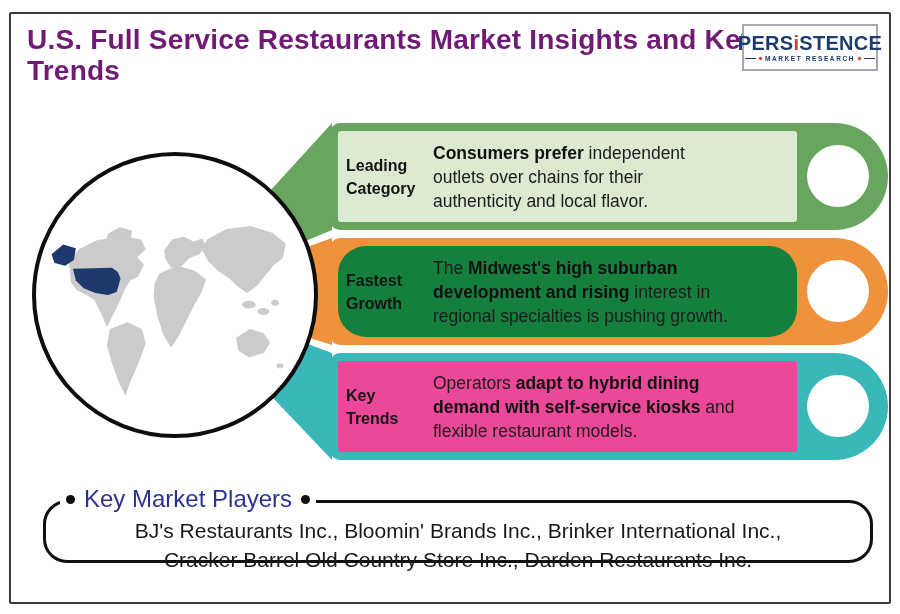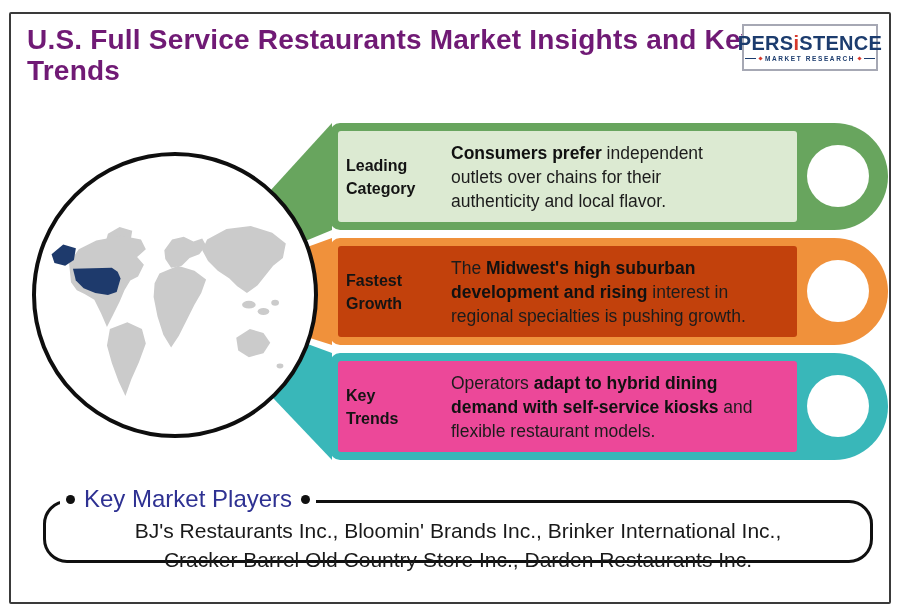--- a/index.html
+++ b/index.html
@@ -48,21 +48,21 @@
   .banner .hole {
     position:absolute; left:477px; top:22px; width:62px; height:62px;
     border-radius:50%; background:#ffffff;
   }
   .blabel {
     position:absolute; left:8px; top:50%; transform:translateY(-50%);
     font-size:16px; line-height:23px; font-weight:700; color:#141414; white-space:pre-wrap;
   }
   .bdesc {
     position:absolute; left:95px; top:50%; transform:translateY(-50%); width:358px;
-    font-size:17.5px; line-height:24px; color:#1c1c1c; white-space:pre-wrap;margin-left:18px;
+    font-size:17.5px; line-height:24px; color:#1c1c1c; white-space:pre-wrap;
   }
   .bdesc b { font-weight:700; color:#111; }
   
   .kmp-box {
     position:absolute; left:43px; top:500px; width:830px; height:63px;
     border:3px solid #101010; border-radius:24px; background:#fff;
     box-sizing:border-box; z-index:2; text-align:center;
   }
   .kmp-lines { margin-top:13px; font-size:21px; line-height:29px; font-weight:500; color:#191919; }
   .kmp-title {
@@ -137,21 +137,21 @@
       <div class="blabel">Leading
 Category</div>
       <div class="bdesc"><b>Consumers prefer </b><span>independent
 outlets over chains for their
 authenticity and local flavor.</span></div>
     </div>
   </div>
 
   <div class="banner banner-2" style="background: rgb(240, 145, 59);">
     <div class="hole"></div>
-    <div class="inner" style="background: #c2410c;">
+    <div class="inner" style="background: #15803d; border-radius: 28px;">
       <div class="blabel">Fastest
 Growth</div>
       <div class="bdesc"><span>The </span><b>Midwest's high suburban
 development and rising </b><span>interest in
 regional specialties is pushing growth.</span></div>
     </div>
   </div>
 
   <div class="banner banner-3" style="background: rgb(57, 183, 185);">
     <div class="hole"></div>

